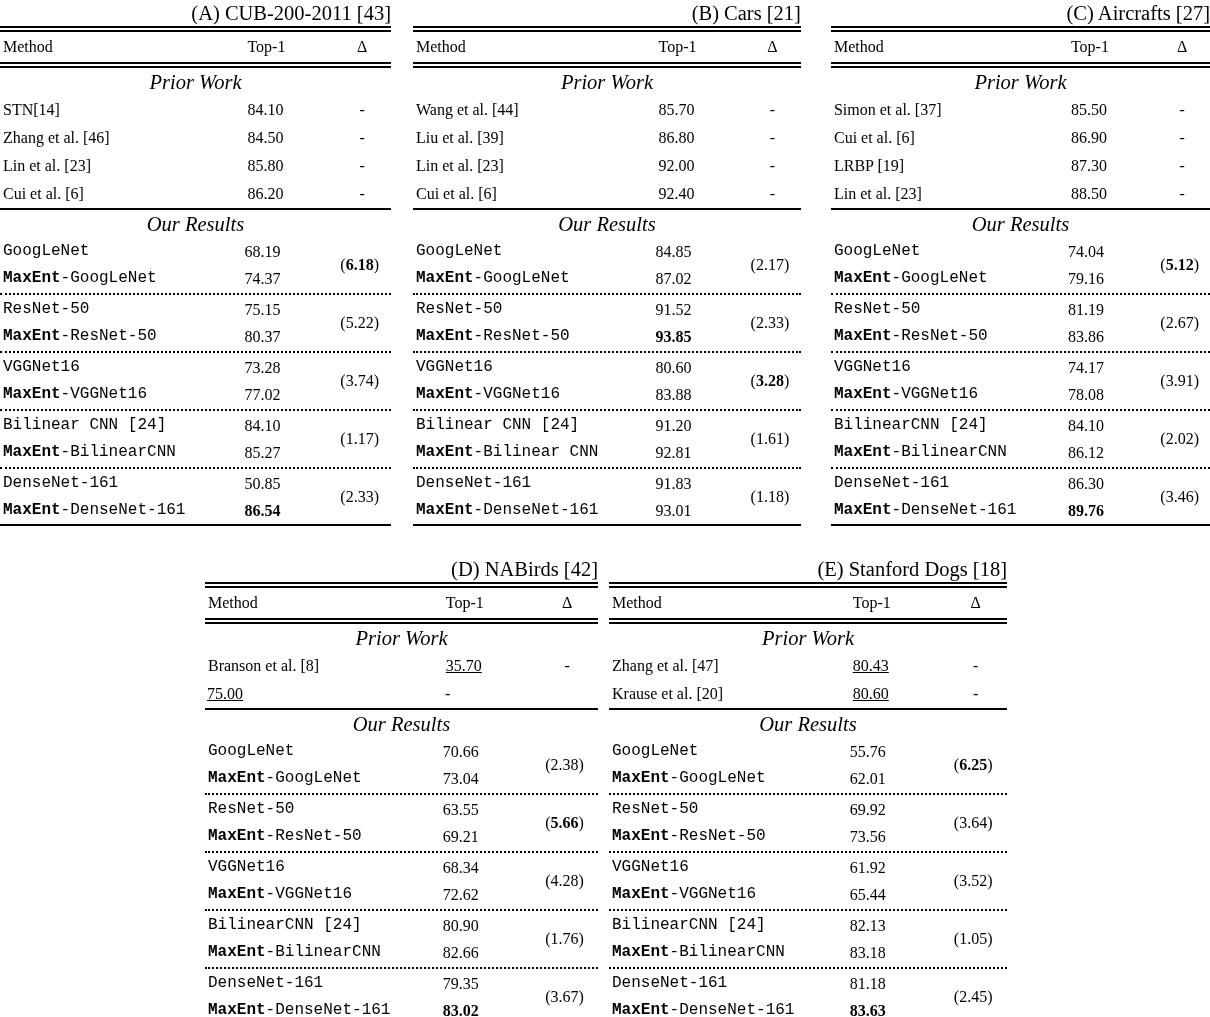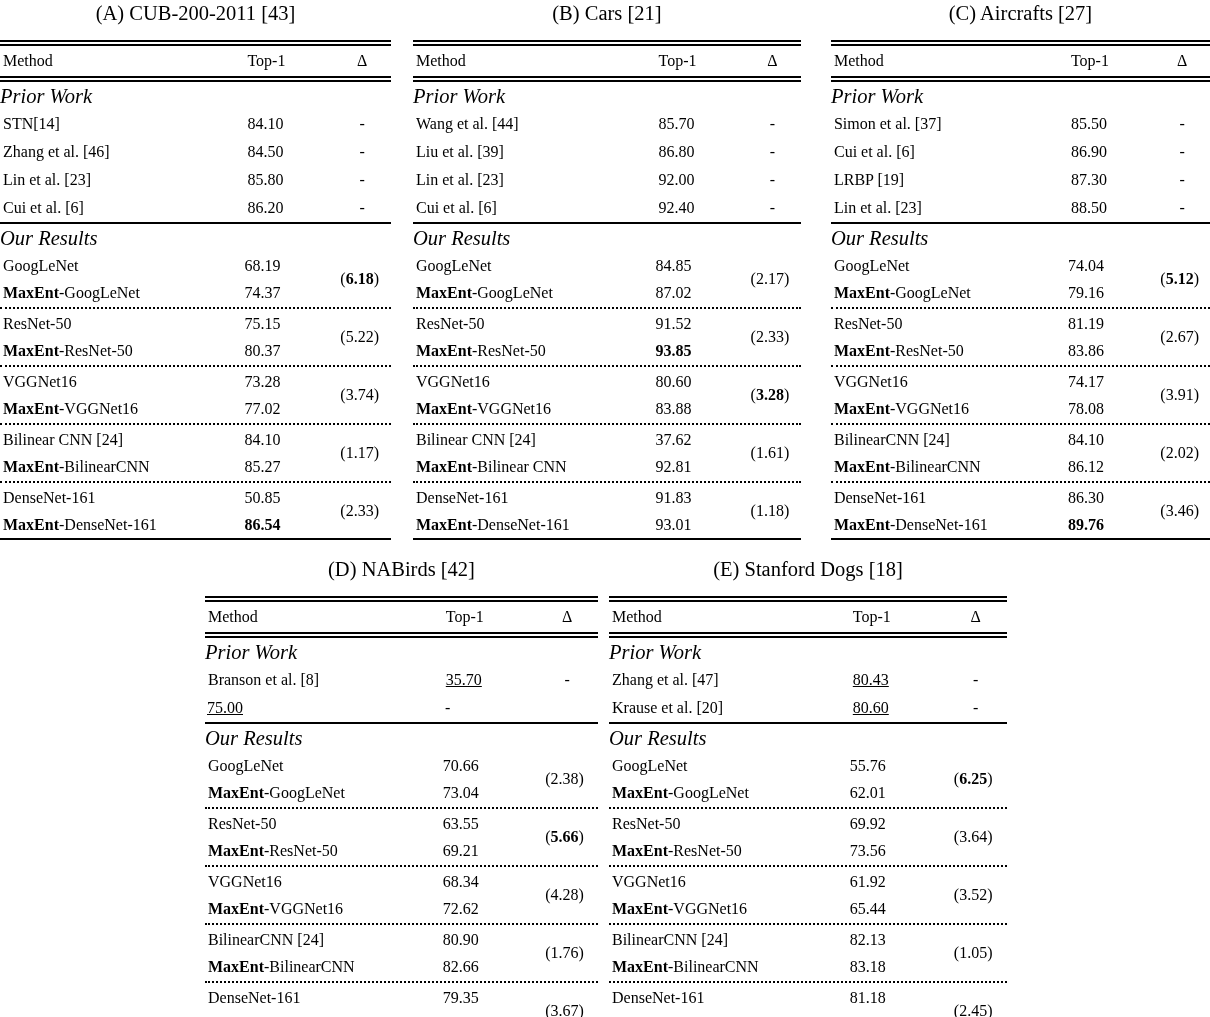--- a/index.html
+++ b/index.html
@@ -45,44 +45,45 @@
     position: relative;
   }
 
   .tblock.a { width: 393px; margin-right: 22px; }
   .tblock.b { width: 390px; margin-right: 22px; }
   .tblock.c { width: 381px; margin-left: 8px; }
   .tblock.d { width: 393px; margin-right: 11px; }
   .tblock.e { width: 398px; }
 
   .caption {
-    text-align: center;
+    text-align: right;
     font-size: 20.5px;
     line-height: 26px;
-    padding-bottom: 14px;
+    padding-bottom: 0;
     white-space: nowrap;
   }
 
   
   .rule-double {
     height: 6px;
     border-top: 2px solid #000;
     border-bottom: 2px solid #000;
     box-sizing: border-box;
     font-size: 0;
     line-height: 0;
   }
   .rule-single {
     height: 2px;
     background: #000;
     font-size: 0;
     line-height: 0;
   }
 
   .sec-head {
+    text-align: center;
     font-style: italic;
     font-size: 20.5px;
     line-height: 28px;
   }
 
   .dotted {
     border-top: 2px dotted #000;
     height: 0;
     font-size: 0;
     line-height: 0;
@@ -109,21 +110,21 @@
   .pair .deltacell {
     flex: 1 1 auto;
     display: flex;
     align-items: center;
     justify-content: center;
   }
   .pair .line {
     line-height: 27px;
     white-space: nowrap;
   }
-  .pair .names .line { padding-left: 3px; }
+  .pair .names .line { padding-left: 3px; font-family: Liberation Mono, monospace; }
   .pair .scores .line { padding-left: 2px; }
 
   
   .tblock.d .pair .names, .tblock.e .pair .names { flex-basis: 60%; }
   .tblock.d .pair .scores, .tblock.e .pair .scores { flex-basis: 23%; }
 
   .prior-row { display: flex; }
   .prior-row .pname { flex: 0 0 62%; padding-left: 3px; white-space: nowrap; line-height: 28px; }
   .prior-row .pscore { flex: 0 0 22%; padding-left: 2px; white-space: nowrap; line-height: 28px; }
   .prior-row .pdelta { flex: 1 1 auto; text-align: center; line-height: 28px; }
@@ -321,21 +322,21 @@
               <span>)</span>
             </div>
           </div>
           <div class="dotted"></div>
           <div class="pair">
             <div class="names">
               <div class="line">Bilinear CNN [24]</div>
               <div class="line"><span class="bold">MaxEnt</span><span>-Bilinear CNN</span></div>
             </div>
             <div class="scores">
-              <div class="line">37.62</div>
+              <div class="line">91.20</div>
               <div class="line">92.81</div>
             </div>
             <div class="deltacell">(1.61)</div>
           </div>
           <div class="dotted"></div>
           <div class="pair">
             <div class="names">
               <div class="line">DenseNet-161</div>
               <div class="line"><span class="bold">MaxEnt</span><span>-DenseNet-161</span></div>
             </div>

